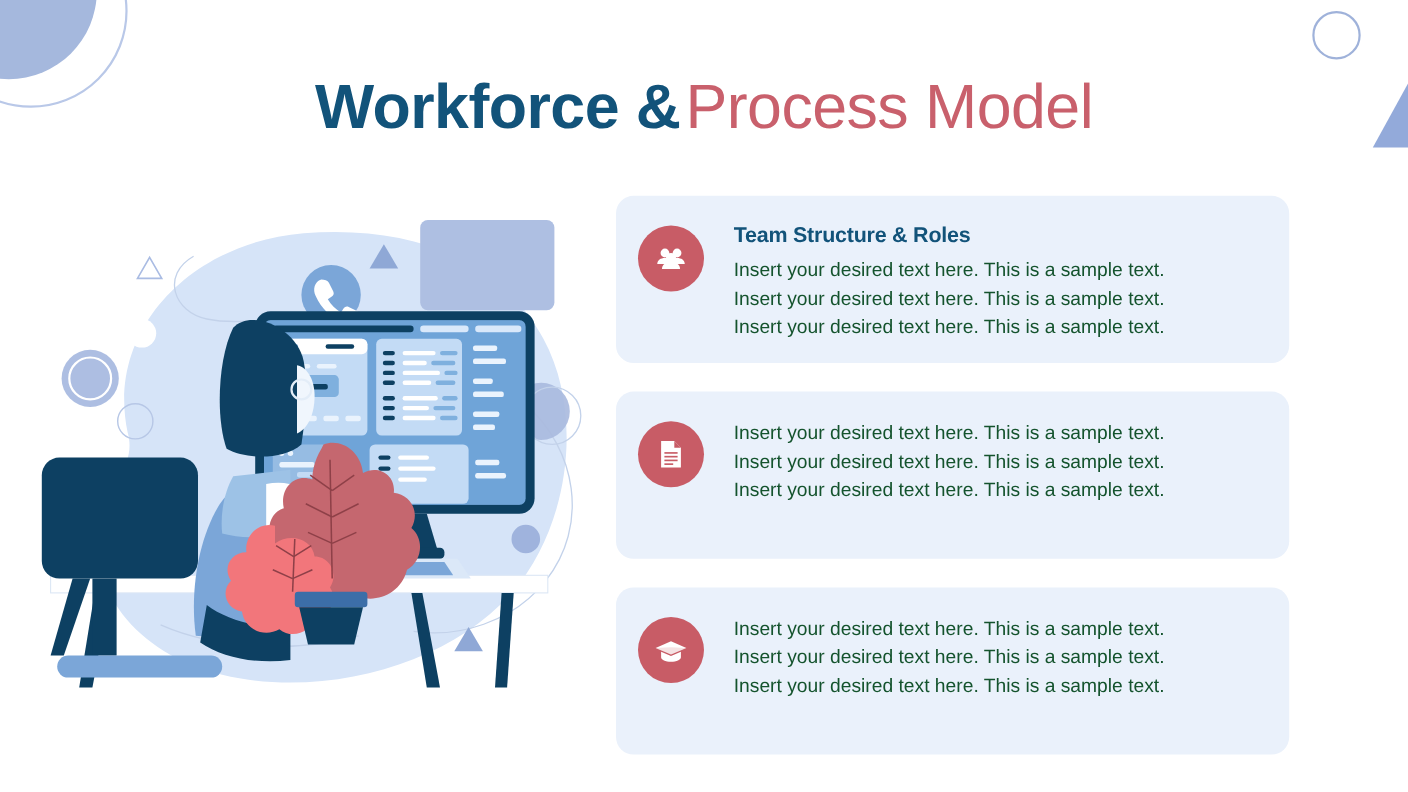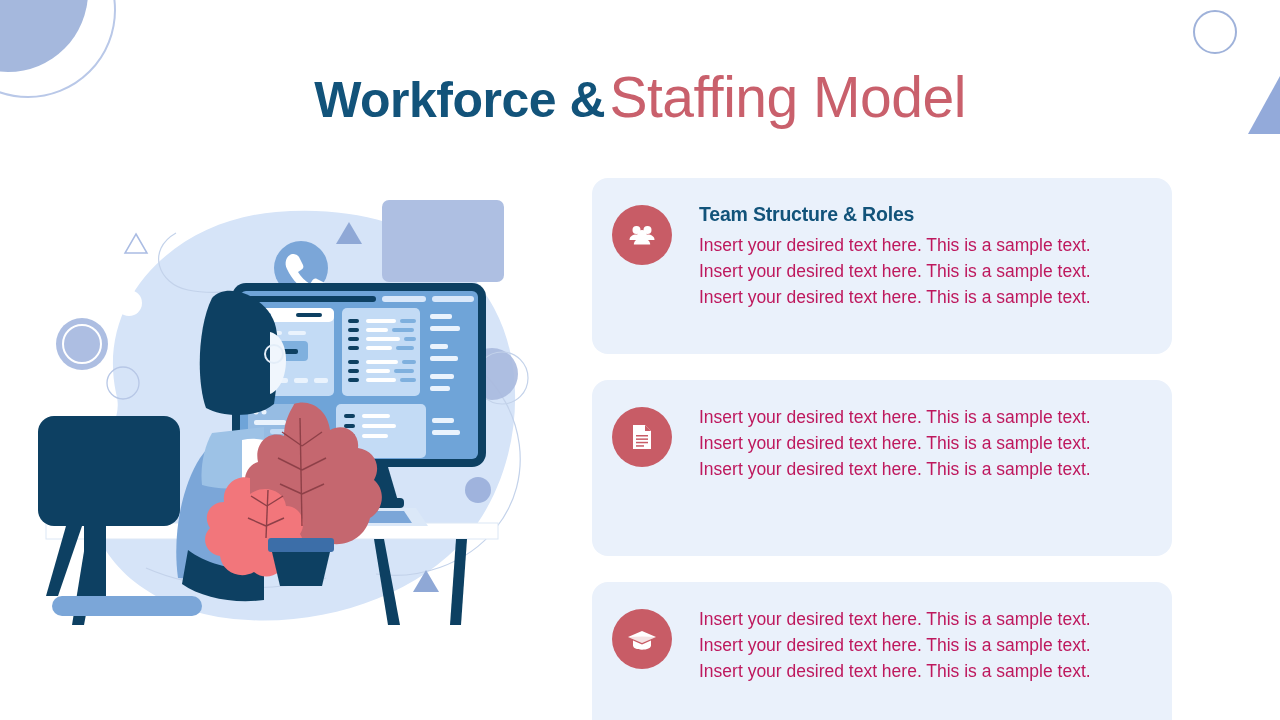--- a/index.html
+++ b/index.html
@@ -30,70 +30,69 @@
     border-left:32px solid transparent;
     border-bottom:58px solid #93aada;
   }
 
   
   #title {
     position:absolute; left:0; top:66px; width:1280px;
     text-align:center; line-height:1.12; white-space:nowrap;
   }
   #title .t1 {
-    font-size:50px; font-weight:bold; color:#12537a; letter-spacing:-0.5px;
+    font-size:57px; font-weight:bold; color:#12537a; letter-spacing:-0.5px;
   }
   #title .t2 {
     font-size:57px; font-weight:normal; color:#c9606c; letter-spacing:-0.5px;
   }
 
   
   #cards { position:absolute; left:560px; top:178px; width:612px; }
   .card {
     position:relative;
     background:#eaf1fb;
     border-radius:16px;
-    height:176px;
+    height:152px;
     margin-bottom:26px;
     display:flex;
     align-items:flex-start;
     padding:24px 18px 0 20px;
-    margin-left:32px;
   }
   .icon-badge {
     flex:0 0 auto;
     width:60px; height:60px; border-radius:50%;
     background:#c85c66;
     display:flex; align-items:center; justify-content:center;
     margin-top:3px;
   }
   .icon-badge svg { display:block; }
   .card-text { margin-left:27px; padding-top:1px; }
   .card-title {
     font-size:19.5px; font-weight:bold; color:#12537a;
     letter-spacing:-0.2px; margin-bottom:7px; white-space:nowrap;
   }
-  .card-body { font-size:17.5px; color:#be185d; line-height:1.48; font-weight:300; }
+  .card-body { font-size:17.5px; color:#14532d; line-height:1.48; font-weight:300; }
   .card-body div { white-space:nowrap; }
 
   
   #illustration { position:absolute; left:26px; top:178px; width:530px; height:492px; }
   #illustration svg { display:block; width:100%; height:100%; }
 </style>
 </head>
 <body>
 
 <div class="deco" id="deco-circle-tl-ring"></div>
 <div class="deco" id="deco-circle-tl-solid"></div>
 <div class="deco" id="deco-circle-tr"></div>
 <div class="deco" id="deco-triangle-tr"></div>
 
 <div id="title">
   <span class="t1">Workforce &amp;</span>
-  <span class="t2">Staffing Model</span>
+  <span class="t2">Process Model</span>
 </div>
 
 <div id="illustration">
 <svg viewBox="0 0 530 492" xmlns="http://www.w3.org/2000/svg">
   <defs>
     <clipPath id="screenClip">
           <rect x="214" y="113" width="238" height="168" rx="6"></rect>
         </clipPath>
   </defs>
 

